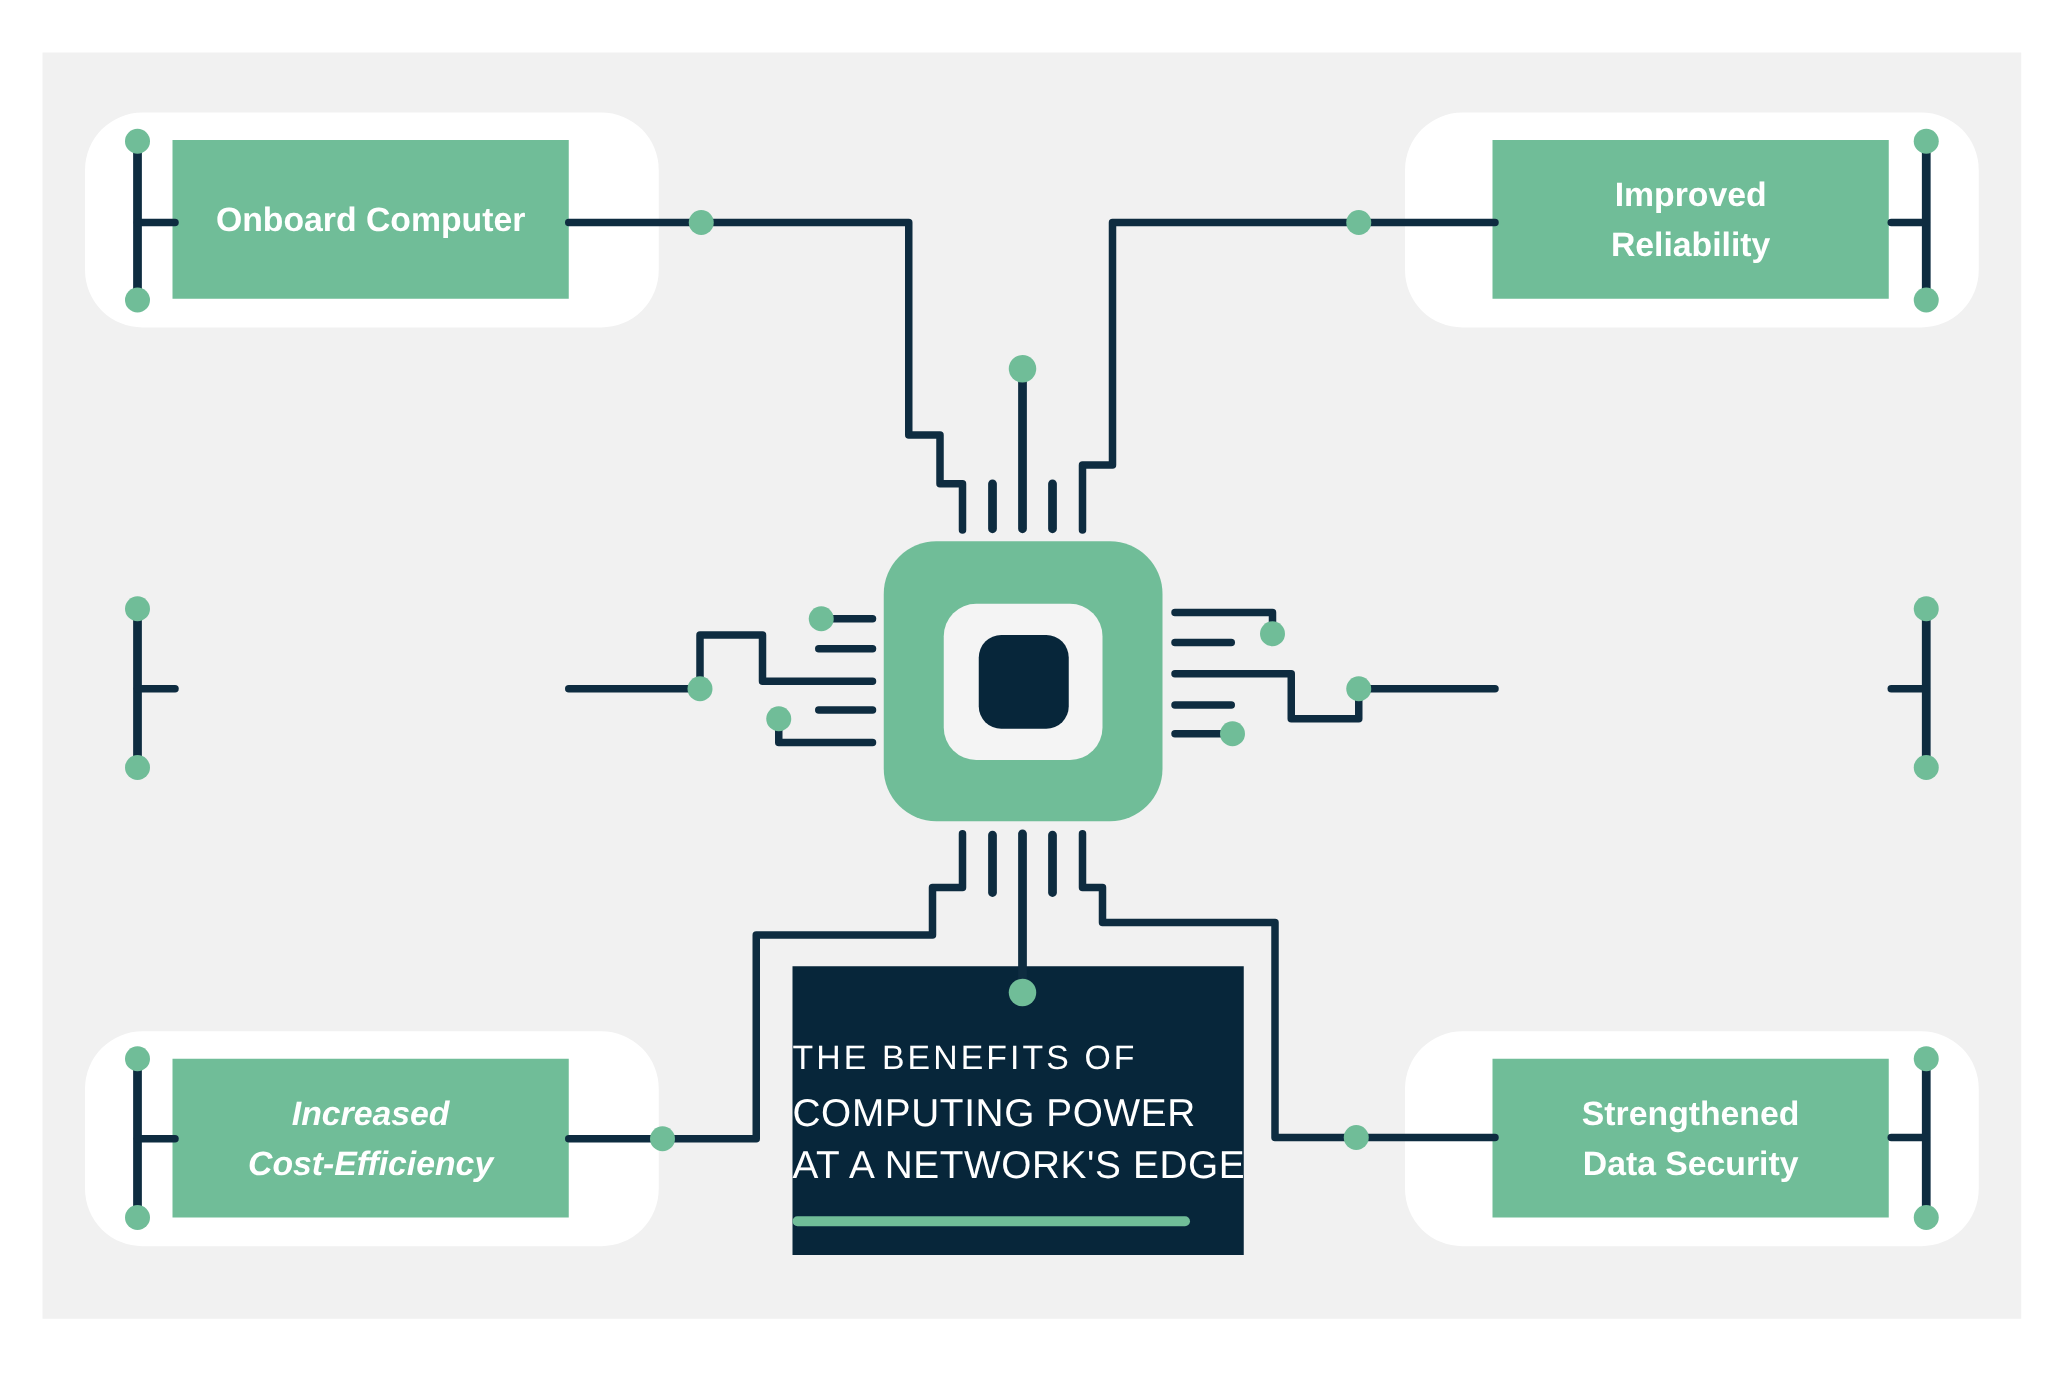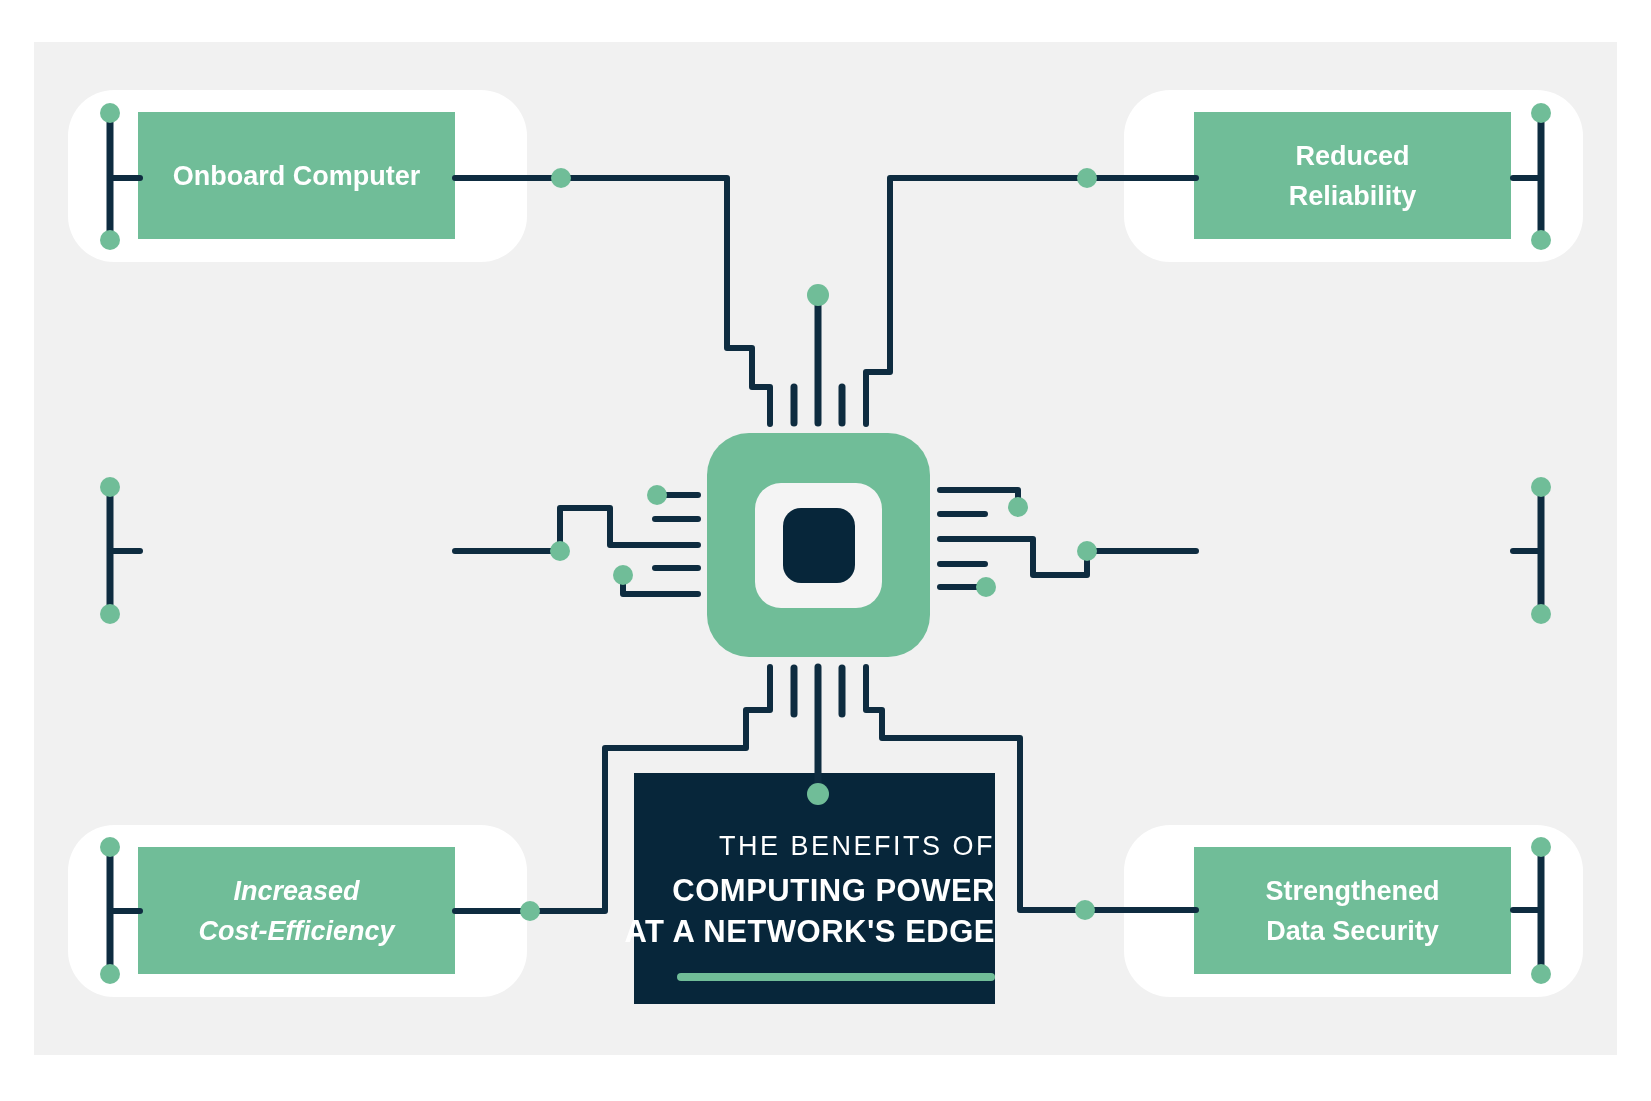--- a/index.html
+++ b/index.html
@@ -32,28 +32,28 @@
     background:var(--green);display:flex;flex-direction:column;
     align-items:center;justify-content:center;text-align:center;
   }
   .green-box span{
     color:var(--text);font-weight:bold;font-size:27px;line-height:40px;
     white-space:nowrap;
   }
   .title-box{
     position:absolute;left:634px;top:773px;width:361px;height:231px;
     background:var(--dark_navy);display:flex;flex-direction:column;
-    align-items:flex-end;padding-top:56px;
+    align-items:flex-start;padding-top:56px;
   }
   .title-line1{
     color:var(--text);font-size:27px;font-weight:normal;letter-spacing:2.5px;
     line-height:34px;margin-bottom:7px;white-space:nowrap;
   }
   .title-line2,.title-line3{
-    color:var(--text);font-size:31px;font-weight:bold;letter-spacing:.5px;
+    color:var(--text);font-size:31px;font-weight:normal;letter-spacing:.5px;
     line-height:41px;white-space:nowrap;
   }
   .title-underline{
     width:318px;height:8px;border-radius:4px;background:var(--green);
     margin-top:21px;
   }
   svg.wires{position:absolute;left:0;top:0;width:1651px;height:1101px;pointer-events:none;}
   .trace{stroke:var(--navy);stroke-width:6;fill:none;stroke-linecap:round;stroke-linejoin:round;}
   .pin{stroke:var(--navy);stroke-width:7;fill:none;stroke-linecap:round;}
   .accent{stroke:var(--navy);stroke-width:7;fill:none;stroke-linecap:round;}
@@ -68,21 +68,21 @@
 <div class="stage">
   <div class="panel"></div>
 
   <div class="card tl">
     <div class="green-box">
       <span>Onboard Computer</span>
     </div>
   </div>
   <div class="card tr">
     <div class="green-box">
-      <span>Reduced</span>
+      <span>Improved</span>
       <span>Reliability</span>
     </div>
   </div>
   <div class="card bl">
     <div class="green-box">
       <span>Increased</span>
       <span>Cost-Efficiency</span>
     </div>
   </div>
   <div class="card br">

